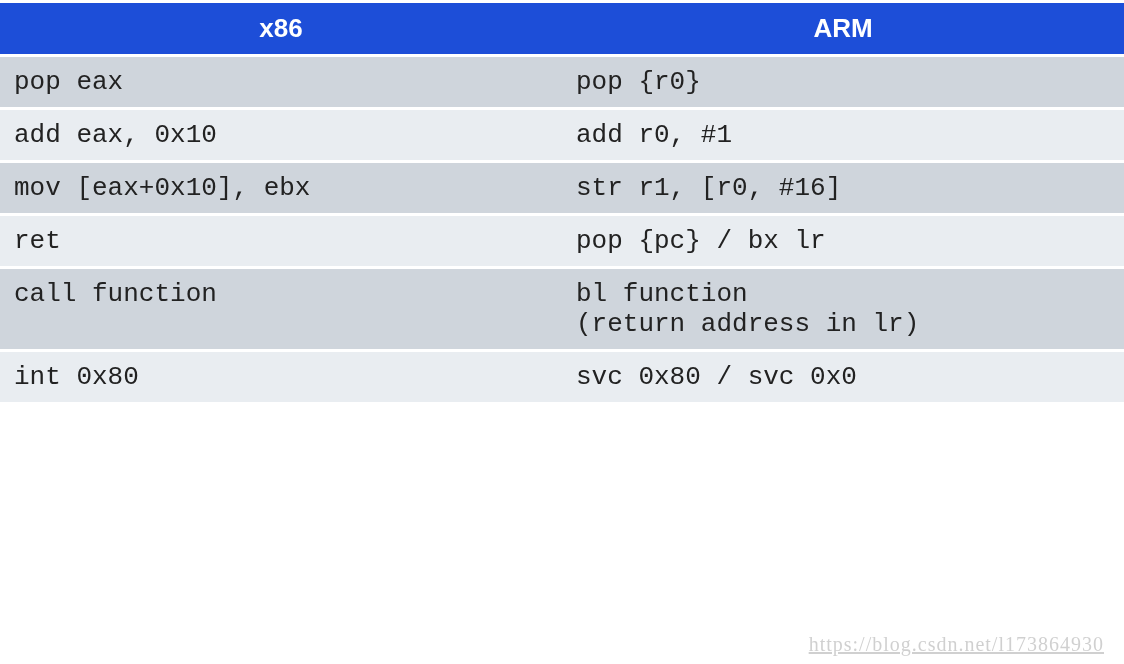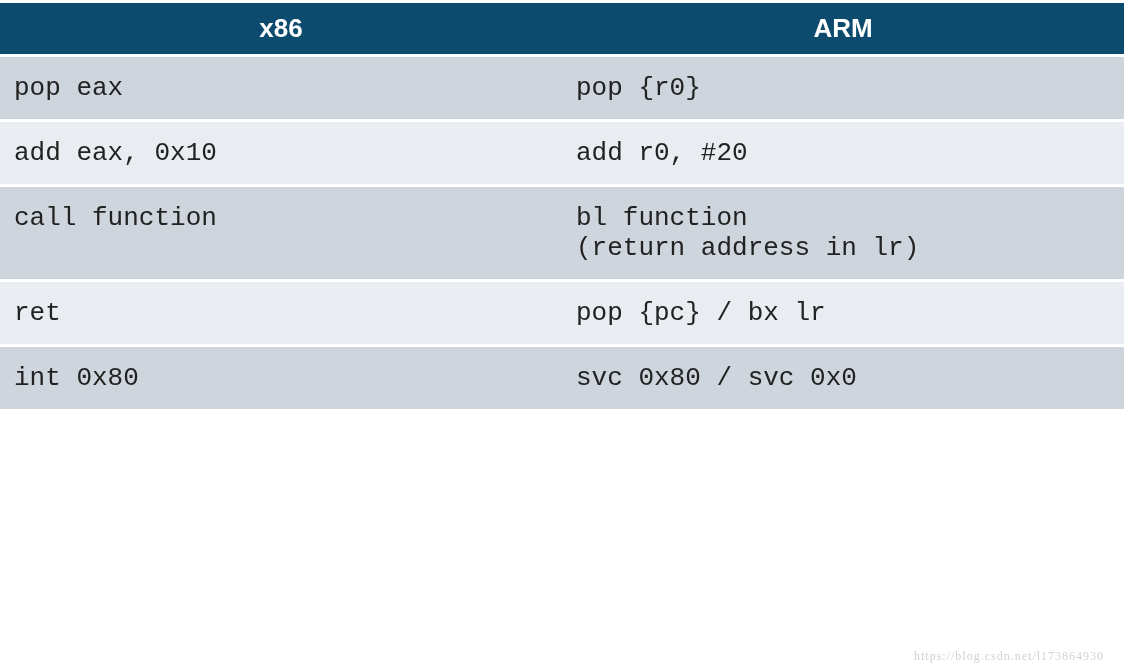--- a/index.html
+++ b/index.html
@@ -14,82 +14,87 @@
     height: 664px;
     position: relative;
   }
   table {
     width: 100%;
     border-collapse: separate;
     border-spacing: 0 3px;
     table-layout: fixed;
   }
   thead th {
-    background: #0c4a6e;
+    background: #1d4ed8;
     color: #ffffff;
     font-family: Arial, Helvetica, sans-serif;
     font-weight: bold;
     font-size: 26px;
     text-align: center;
     padding: 10px 14px;
     border: none;
   }
   tbody td {
     font-family: Consolas, "Courier New", monospace;
     font-size: 26px;
     color: #222222;
-    padding: 16px 14px;
+    padding: 10px 14px;
     border: none;
     vertical-align: top;
     white-space: pre-line;
   }
   tbody tr:nth-child(odd) td {
     background: #cfd5dc;
   }
   tbody tr:nth-child(even) td {
     background: #e9edf1;
   }
   .watermark {
     position: absolute;
     right: 20px;
-    bottom: 0;
+    bottom: 8px;
     font-family: "SimSun", serif;
-    font-size: 12px;
+    font-size: 20px;
     color: rgba(120,120,120,0.35);
     letter-spacing: 1px;
     pointer-events: none;
+    text-decoration: underline;
   }
 </style>
 </head>
 <body>
 
 <table>
   <thead>
     <tr>
       <th>x86</th>
       <th>ARM</th>
     </tr>
   </thead>
   <tbody>
     <tr>
       <td>pop eax</td>
       <td>pop {r0}</td>
     </tr>
     <tr>
       <td>add eax, 0x10</td>
-      <td>add r0, #20</td>
+      <td>add r0, #1</td>
+    </tr>
+    <tr>
+      <td>mov [eax+0x10], ebx</td>
+      <td>str r1, [r0, #16]</td>
+    </tr>
+    <tr>
+      <td>ret</td>
+      <td>pop {pc} / bx lr</td>
     </tr>
     <tr>
       <td>call function</td>
       <td>bl function
 (return address in lr)</td>
-    </tr>
-    <tr>
-      <td>ret</td>
-      <td>pop {pc} / bx lr</td>
     </tr>
     <tr>
       <td>int 0x80</td>
       <td>svc 0x80 / svc 0x0</td>
     </tr>
   </tbody>
 </table>
 
 <div class="watermark">https://blog.csdn.net/l173864930</div>
 

